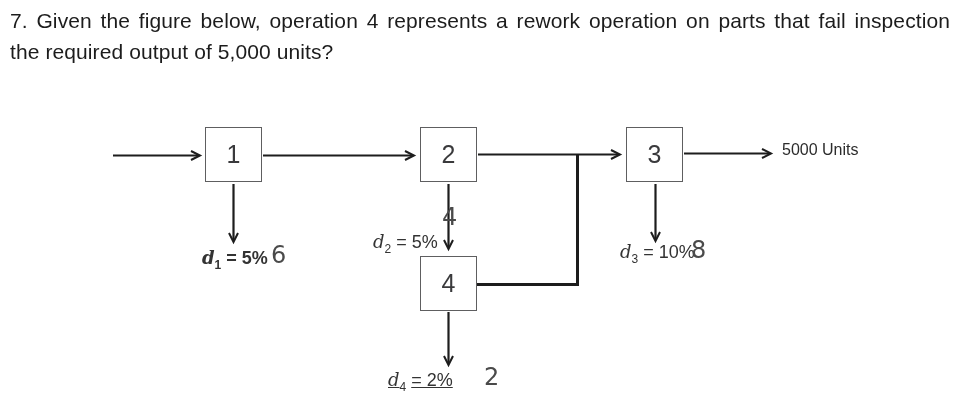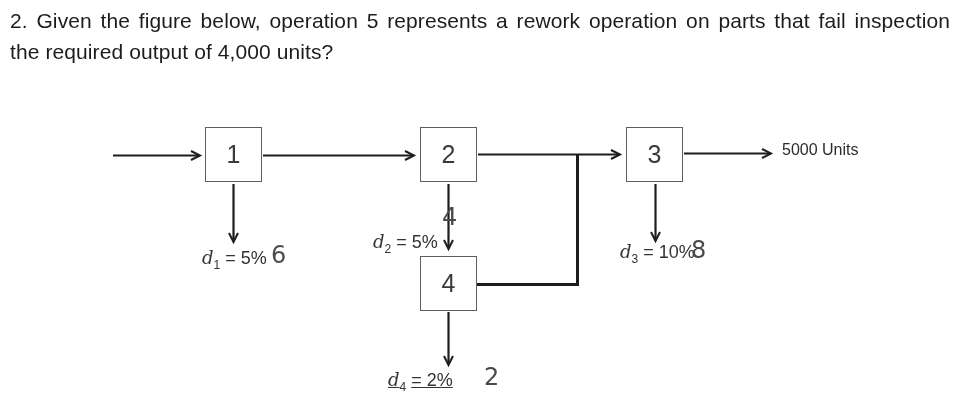--- a/index.html
+++ b/index.html
@@ -31,21 +31,21 @@
   .box-3{left:626px;top:127px;}
   .box-4{left:420px;top:256px;}
   .dlabel{
     position:absolute;font-size:18px;color:#333333;white-space:nowrap;
   }
   .dlabel .dvar{
     font-family:"DejaVu Serif", serif;font-style:italic;font-size:18px;
   }
   .dlabel sub{font-size:12px;line-height:0;}
   .dlabel .drate{margin-left:5px;}
-  .dlabel-1{left:202px;top:247px;}
+  .dlabel-1{left:202px;top:247px;font-weight:bold;}
   .dlabel-2{left:373px;top:211px;margin-top:20px;}
   .dlabel-3{left:620px;top:241px;}
   .dlabel-4{left:388px;top:369px;text-decoration:underline;}
   .dnote{
     position:absolute;font-size:24px;color:#4a4a4a;white-space:nowrap;
     font-family:"DejaVu Sans", sans-serif;z-index:3;
   }
   .dnote-1{left:271px;top:241px;}
   .dnote-2{left:442px;top:203px;}
   .dnote-3{left:691px;top:236px;}
@@ -54,22 +54,22 @@
     position:absolute;left:782px;top:141px;
     font-size:16px;color:#2c2c2c;white-space:nowrap;
   }
 </style>
 </head>
 <body>
 
 <div class="page">
 
   <div class="question">
-    <div class="q-line q-just">2. Given the figure below, operation 5 represents a rework operation on parts that fail inspection</div>
-    <div class="q-line">the required output of 4,000 units?</div>
+    <div class="q-line q-just">7. Given the figure below, operation 4 represents a rework operation on parts that fail inspection</div>
+    <div class="q-line">the required output of 5,000 units?</div>
   </div>
 
   <svg class="diagram-svg" viewBox="0 0 966 403">
     <defs>
       <marker id="arw" markerWidth="13" markerHeight="13" refX="9.5" refY="6" orient="auto" markerUnits="userSpaceOnUse">
         <path d="M1.5,1.5 L10.5,6 L1.5,10.5" fill="none" stroke="#1d1d1d" stroke-width="2"></path>
       </marker>
     </defs>
 
     <path d="M113,155.5 H199" stroke="#1d1d1d" stroke-width="2.2" fill="none" marker-end="url(#arw)"></path>

